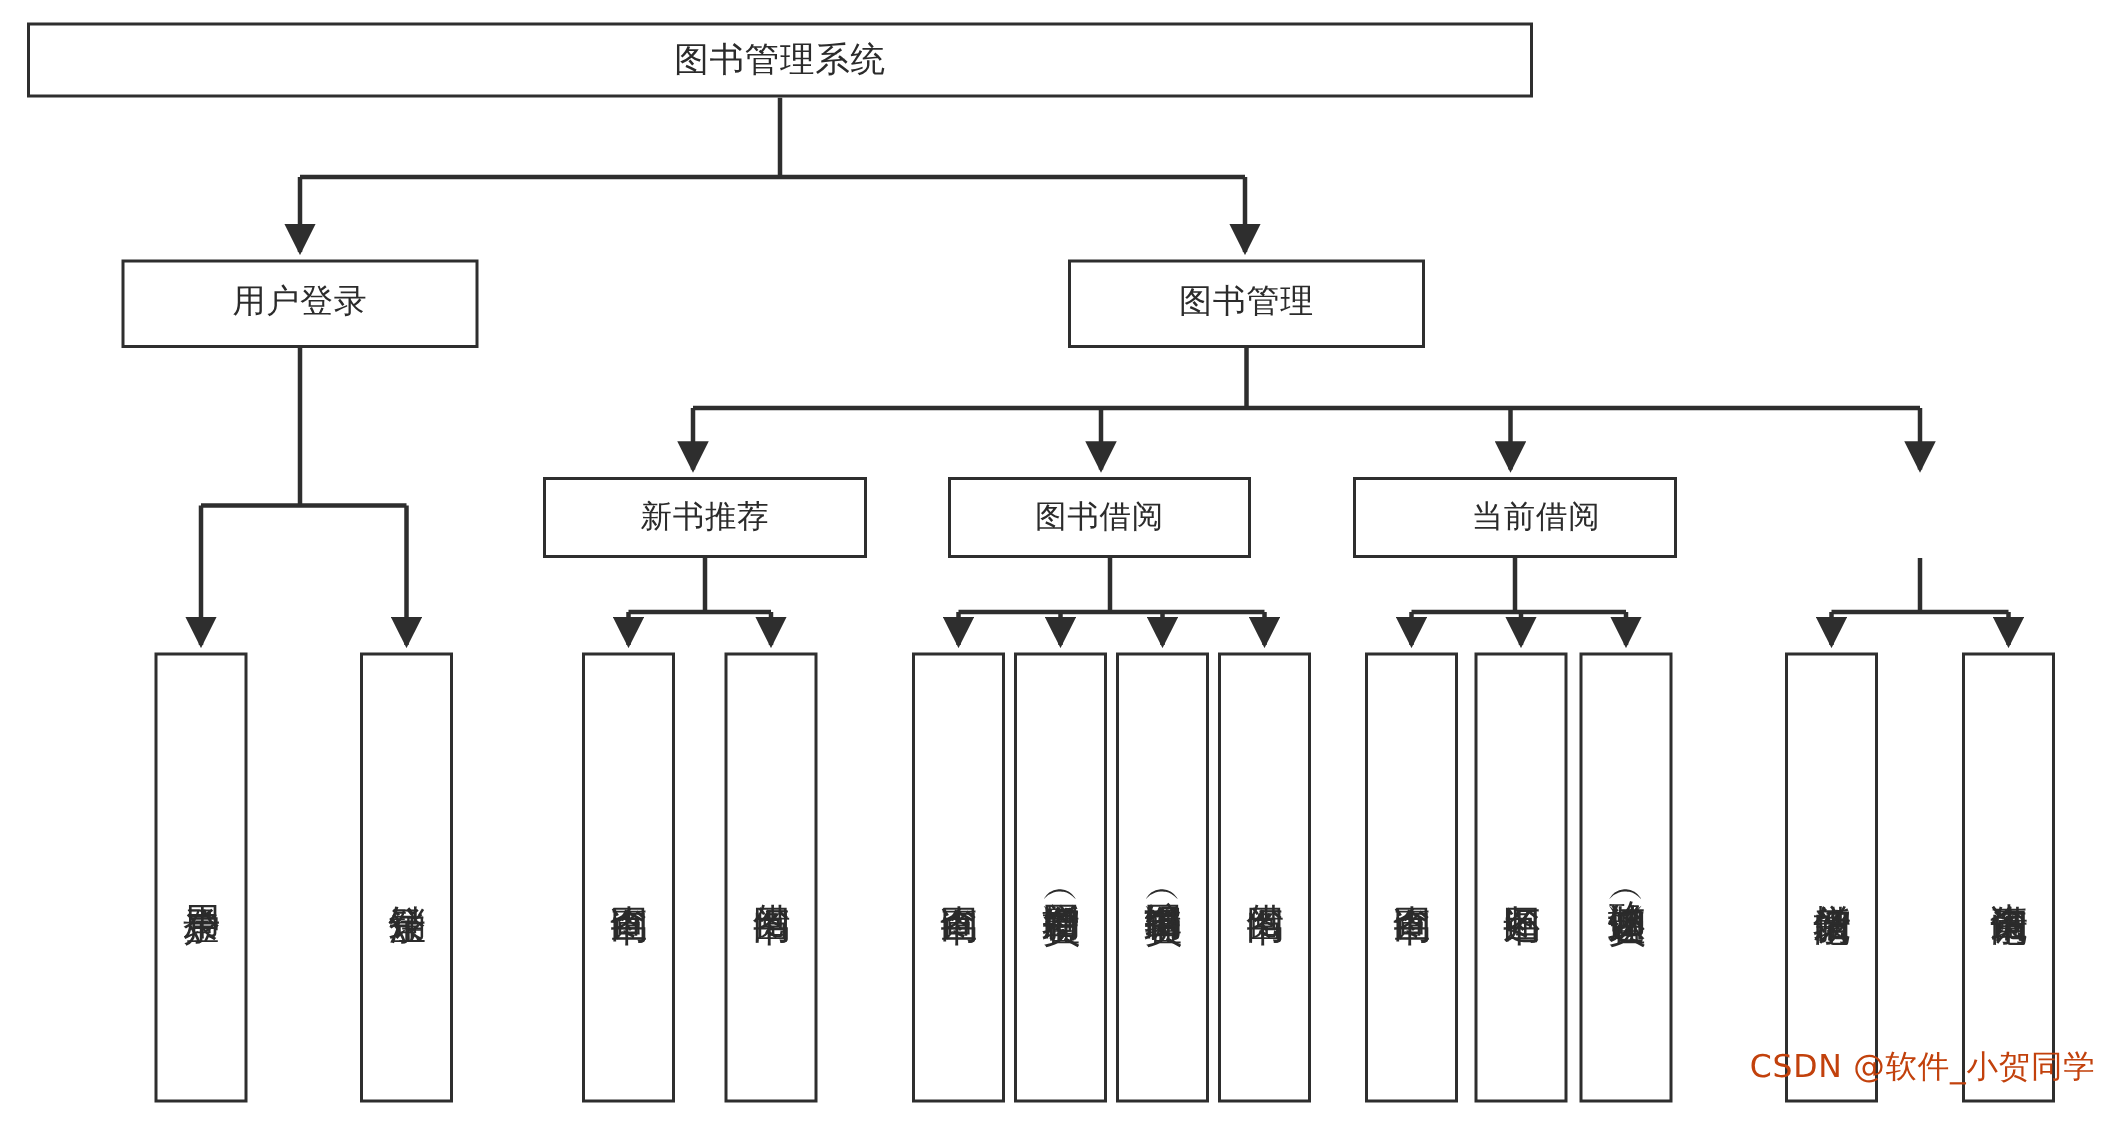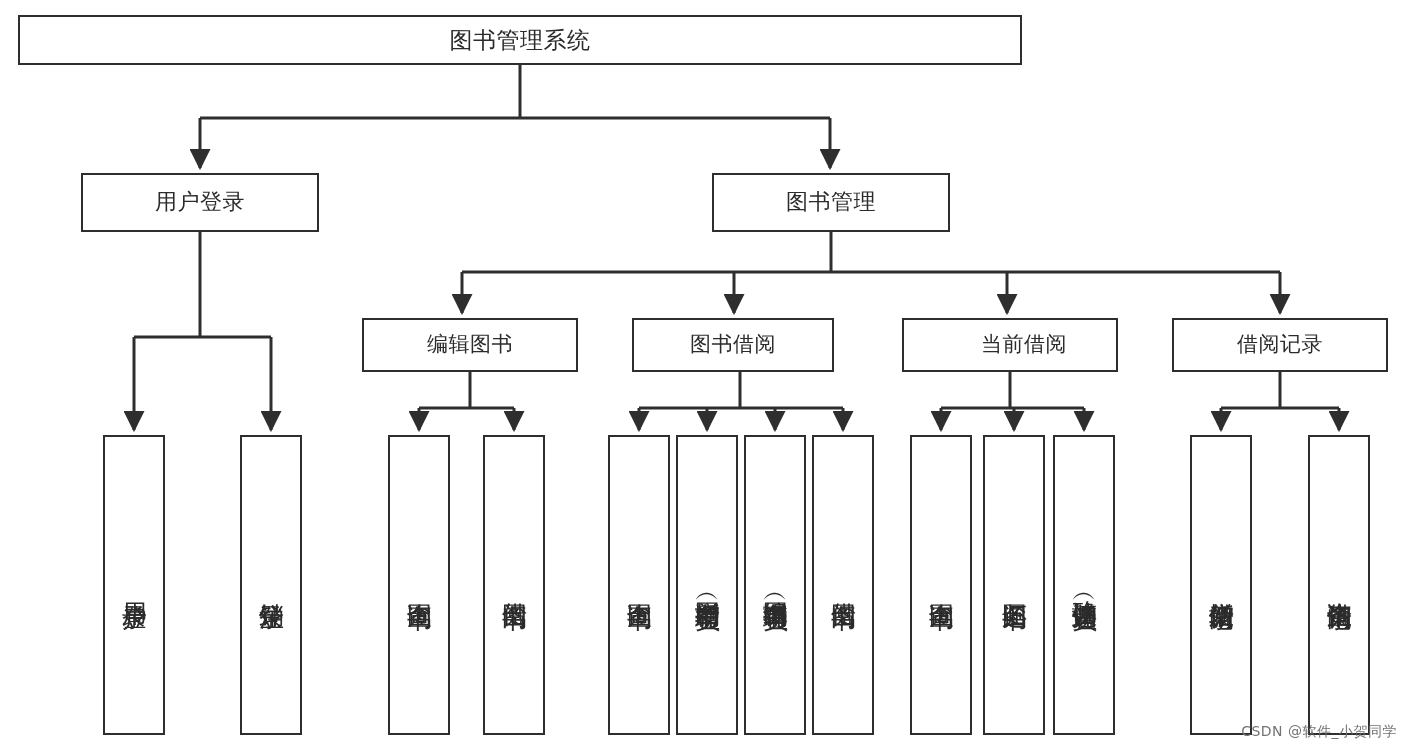--- a/index.html
+++ b/index.html
@@ -59,23 +59,23 @@
     writing-mode: vertical-rl;
     text-orientation: upright;
     font-size: 25px;
     line-height: 1.12;
     letter-spacing: 1px;
     white-space: nowrap;
   }
   .watermark {
     position: absolute;
     right: 8px;
-    bottom: 6px;
-    font-size: 14px;
-    color: #737373;
+    bottom: 22px;
+    font-size: 21px;
+    color: #c2410c;
     letter-spacing: 0.5px;
     white-space: nowrap;
     font-family: "DejaVu Sans", "Liberation Sans", sans-serif;
   }
 </style>
 </head>
 <body>
 
 <div id="diagram-root">
 
@@ -136,31 +136,28 @@
   </div>
 
   <div class="node node-l1" style="left:81px; top:173px; width:238px; height:59px;">
     <span class="label">用户登录</span>
   </div>
   <div class="node node-l1" style="left:712px; top:173px; width:238px; height:59px;">
     <span class="label">图书管理</span>
   </div>
 
   <div class="node node-l2" style="left:362px; top:318px; width:216px; height:54px;">
-    <span class="label">编辑图书</span>
+    <span class="label">新书推荐</span>
   </div>
   <div class="node node-l2" style="left:632px; top:318px; width:202px; height:54px;">
     <span class="label">图书借阅</span>
   </div>
   <div class="node node-l2" style="left:902px; top:318px; width:216px; height:54px;padding-left:28px;">
     <span class="label">当前借阅</span>
   </div>
-  <div class="node node-l2" style="left:1172px; top:318px; width:216px; height:54px;">
-    <span class="label">借阅记录</span>
-  </div>
 
   <div class="node node-leaf" style="left:103px; top:435px; width:62px; height:300px;">
     <span class="label">用户登录</span>
   </div>
   <div class="node node-leaf" style="left:240px; top:435px; width:62px; height:300px;">
     <span class="label">注销登录</span>
   </div>
 
   <div class="node node-leaf" style="left:388px; top:435px; width:62px; height:300px;">
     <span class="label">查询图书</span>

